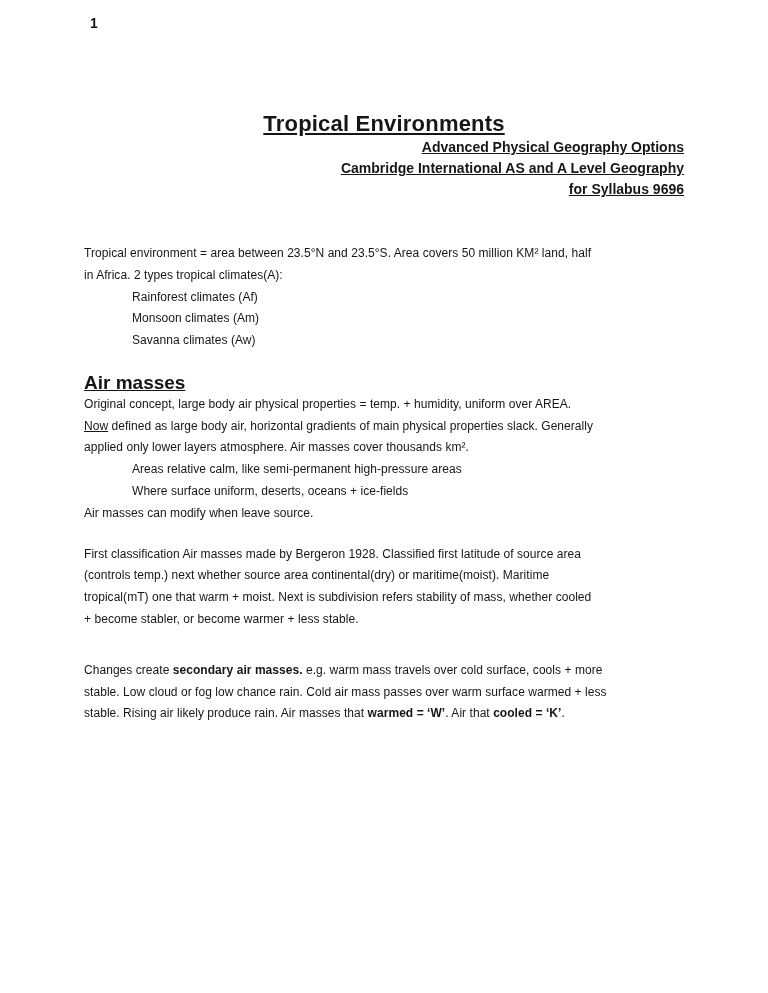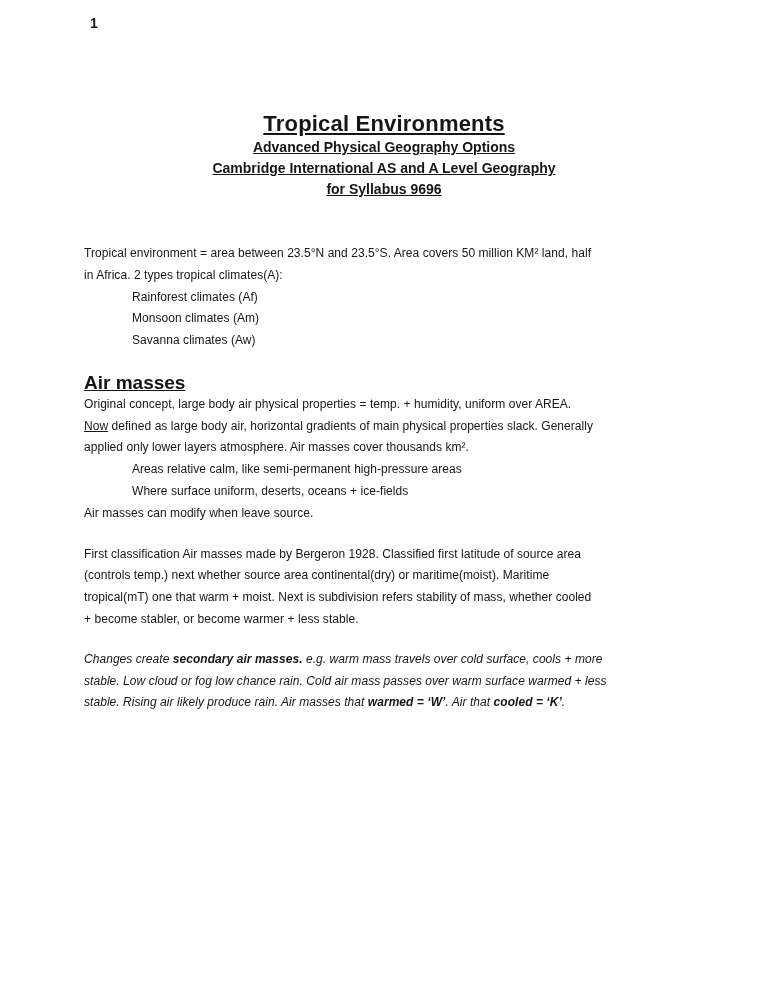--- a/index.html
+++ b/index.html
@@ -34,27 +34,28 @@
     line-height: 26px;
     font-weight: 700;
     text-decoration: underline;
     letter-spacing: 0.2px;
   }
   .doc-subtitle {
     font-size: 14px;
     line-height: 21px;
     font-weight: 700;
     text-decoration: underline;
+    text-align: right;
   }
   .section { }
   .sec-intro     { margin-top: 43px; }
   .sec-air       { margin-top: 20px; }
   .sec-class     { margin-top: 19px; }
   .sec-move      { margin-top: 18px; }
-  .sec-secondary { margin-top: 18px; font-style: italic; }
+  .sec-secondary { margin-top: 29px; }
   .line {
     font-size: 12px;
     line-height: 21.8px;
     white-space: nowrap;
     letter-spacing: 0.05px;
   }
   .indent { padding-left: 48px; }
   .sec-heading {
     font-size: 19px;
     line-height: 21.8px;

